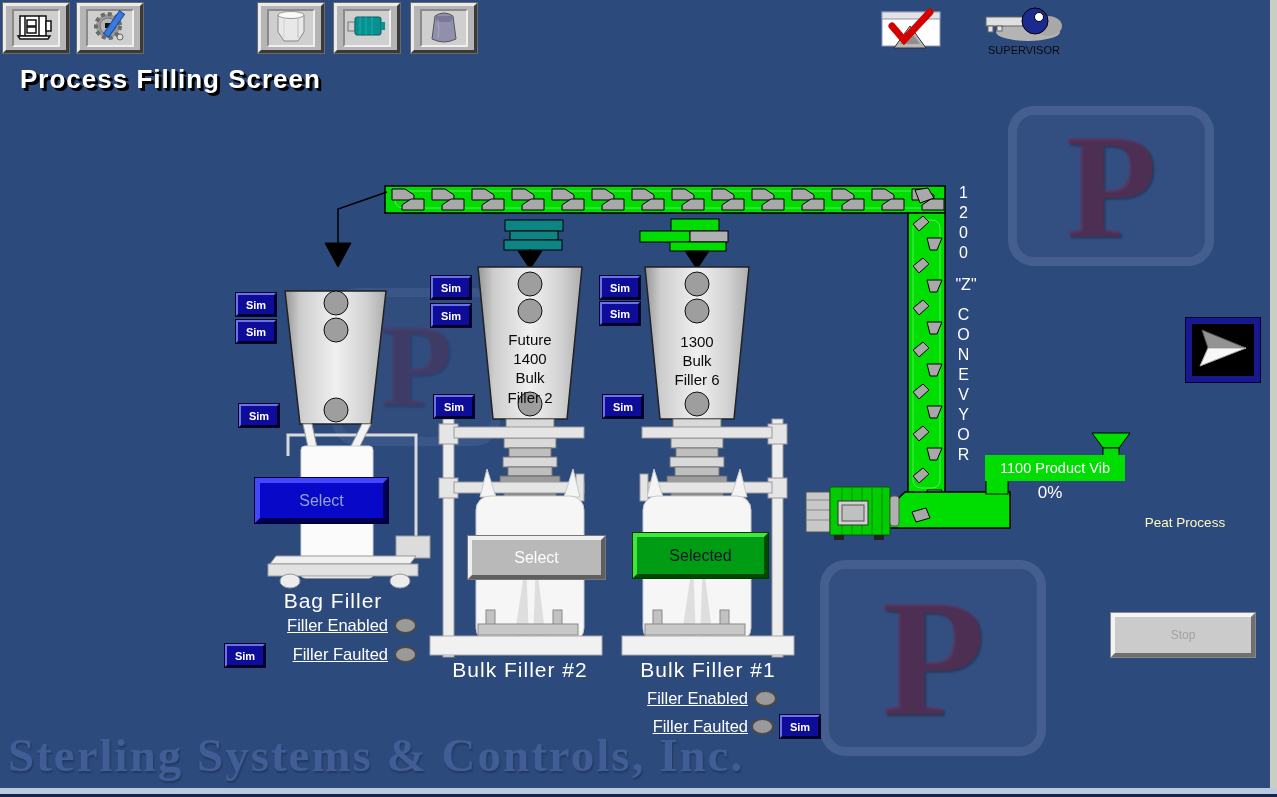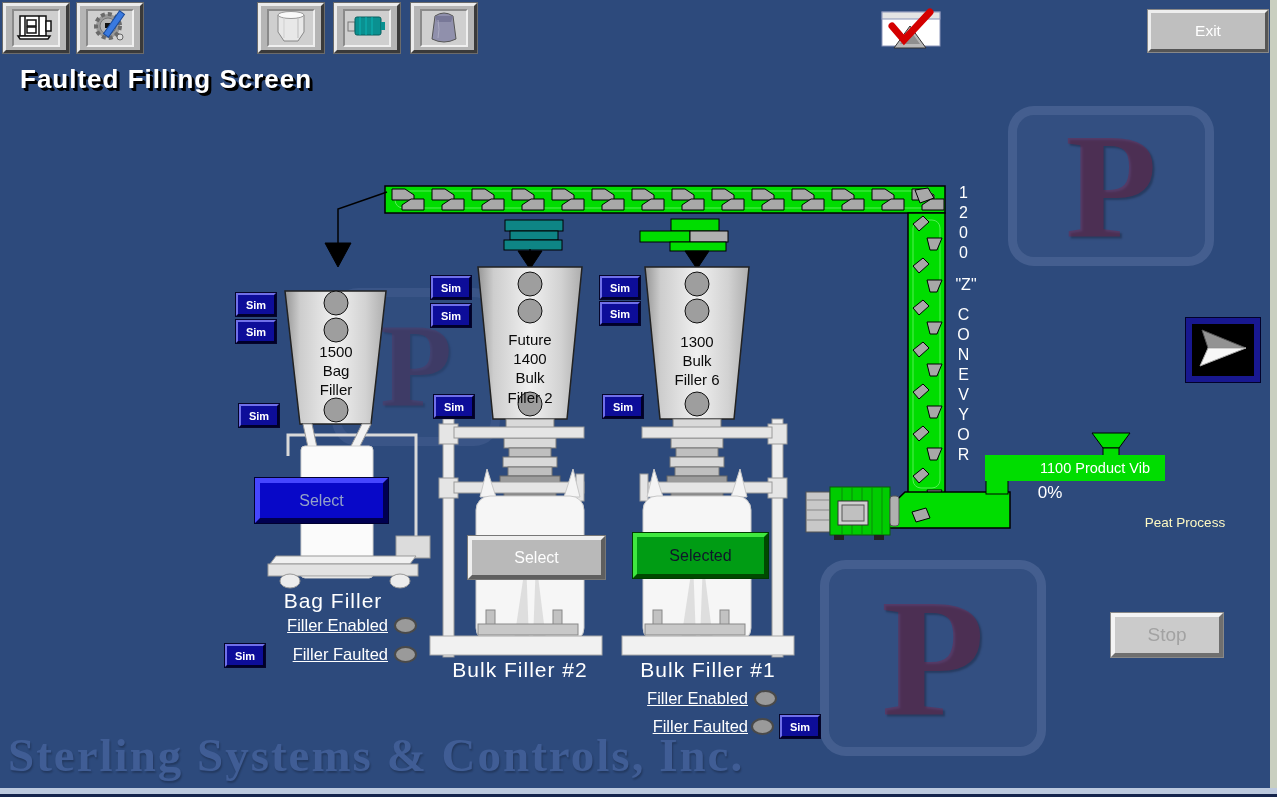--- a/index.html
+++ b/index.html
@@ -36,21 +36,21 @@
   
   .title{color:#fff;font-size:26px;font-weight:bold;letter-spacing:1px;
     text-shadow:2px 2px 0 #000,3px 3px 0 #000;z-index:3;}
   .hopper-label{color:#0a0a0a;font-size:15px;line-height:1.28;text-align:center;z-index:3;}
   .wname{color:#fff;font-size:21px;text-align:center;z-index:3;}
   .rlabel{color:#fff;font-size:16.5px;text-align:right;z-index:3;text-decoration:underline;}
   .vtext{writing-mode:vertical-lr;text-orientation:upright;color:#fff;font-size:16px;
     letter-spacing:3px;z-index:3;line-height:20px;}
   .ind{background:#9a9a9a;border:2px solid #4a4a4a;border-radius:50%;box-sizing:border-box;z-index:3;}
   .vib{background:#00dd00;color:#fff;font-size:14.5px;display:flex;align-items:center;
-    justify-content:center;z-index:3;cursor:pointer;padding-left:40px;}
+    justify-content:center;z-index:3;cursor:pointer;}
   
   .pmark{border:9px solid rgba(115,135,180,.28);border-radius:26px;background:rgba(95,115,165,.13);
     display:flex;align-items:center;justify-content:center;
     font-family:"Liberation Serif",serif;font-weight:bold;color:rgba(135,30,65,.40);
     text-shadow:2px 2px 2px rgba(0,0,0,.25);z-index:1;}
   .wm-text{font-family:"Liberation Serif",serif;font-weight:bold;font-size:47px;
     color:#45629c;opacity:.8;letter-spacing:2px;white-space:nowrap;
     text-shadow:1px 2px 2px rgba(0,0,0,.3);z-index:1;}
   .navbtn{background:#000;border:6px solid #181890;box-shadow:0 0 0 1px #02022a;
     box-sizing:border-box;cursor:pointer;z-index:4;display:flex;align-items:center;justify-content:center;}
@@ -286,47 +286,54 @@
   <div class="abs" style="left:880px;top:8px;width:66px;height:46px;cursor:pointer;z-index:3;">
     <span>
       <svg width="66" height="46">
         <rect x="2" y="4" width="58" height="34" fill="#fff" stroke="#8a94b8"></rect>
         <rect x="2" y="4" width="58" height="7" fill="#e4e4e4" stroke="#8a94b8"></rect>
         <polygon points="30,18 46,40 14,40" fill="#b8b8b8" stroke="#333"></polygon>
         <polygon points="30,22 40,36 20,36" fill="#8f8f8f"></polygon>
         <path d="M12,18 L24,32 L50,4" fill="none" stroke="#d40000" stroke-width="7" stroke-linecap="round"></path>
       </svg></span>
   </div>
-  <div class="abs bigbtn btn-exit" style="left:1148px;top:10px;width:120px;height:42px;">Exit</div>
-
-  <div class="abs title" style="left:20px;top:64px;">Faulted Filling Screen</div>
+  <div class="abs" style="left:982px;top:4px;width:84px;height:52px;cursor:pointer;z-index:3;text-align:center;">
+    <span>
+      <svg width="84" height="38">
+        <ellipse cx="46" cy="28" rx="32" ry="9" fill="#b4b4b4"></ellipse>
+        <ellipse cx="66" cy="22" rx="14" ry="10" fill="#a8a8a8"></ellipse>
+        <rect x="4" y="13" width="40" height="9" fill="#e0e0e0" stroke="#666"></rect>
+        <rect x="6" y="22" width="5" height="6" fill="#e0e0e0" stroke="#666"></rect>
+        <rect x="15" y="22" width="5" height="5" fill="#e0e0e0" stroke="#666"></rect>
+        <circle cx="53" cy="17" r="13" fill="#1b2a8e" stroke="#000"></circle>
+        <circle cx="57" cy="13" r="4.5" fill="#fff" stroke="#000"></circle>
+      </svg></span>
+    <div style="color:#0a0a0a;font-size:11px;margin-top:-2px;">SUPERVISOR</div>
+  </div>
+
+  <div class="abs title" style="left:20px;top:64px;">Process Filling Screen</div>
 
   <div class="abs vtext" style="left:953px;top:184px;">1200</div>
   <div class="abs" style="left:944px;top:276px;width:44px;text-align:center;color:#fff;font-size:16px;z-index:3;">"Z"</div>
   <div class="abs vtext" style="left:953px;top:306px;">CONEVYOR</div>
   <div class="abs vib" style="left:985px;top:455px;width:140px;height:26px;">1100 Product Vib</div>
   <div class="abs" style="left:1010px;top:483px;width:80px;text-align:center;color:#fff;font-size:17px;z-index:3;">0%</div>
 
   <div class="abs sim" style="left:236px;top:293px;">Sim</div>
   <div class="abs sim" style="left:236px;top:320px;">Sim</div>
   <div class="abs sim" style="left:239px;top:404px;">Sim</div>
   <div class="abs sim" style="left:431px;top:276px;">Sim</div>
   <div class="abs sim" style="left:431px;top:304px;">Sim</div>
   <div class="abs sim" style="left:434px;top:395px;">Sim</div>
   <div class="abs sim" style="left:600px;top:276px;">Sim</div>
   <div class="abs sim" style="left:600px;top:302px;">Sim</div>
   <div class="abs sim" style="left:603px;top:395px;">Sim</div>
   <div class="abs sim" style="left:225px;top:644px;">Sim</div>
   <div class="abs sim" style="left:780px;top:715px;">Sim</div>
 
-  <div class="abs hopper-label" style="left:296px;top:342px;width:80px;">
-    <div>1500</div>
-      <div>Bag</div>
-      <div>Filler</div>
-  </div>
   <div class="abs hopper-label" style="left:490px;top:330px;width:80px;">
     <div>Future</div>
       <div>1400</div>
     <div>Bulk</div>
       <div>Filler 2</div>
   </div>
   <div class="abs hopper-label" style="left:657px;top:332px;width:80px;">
     <div>1300</div>
       <div>Bulk</div>
       <div>Filler 6</div>
@@ -350,18 +357,18 @@
   <div class="abs ind" style="left:751px;top:718px;width:23px;height:17px;"></div>
 
   <div class="abs navbtn" style="left:1186px;top:318px;width:74px;height:64px;">
     <span>
       <svg width="62" height="52">
         <polygon points="10,8 54,26 16,26" fill="#939393" stroke="#555"></polygon>
         <polygon points="16,26 54,26 8,44" fill="#f8f8f8" stroke="#aaa"></polygon>
       </svg></span>
   </div>
   <div class="abs" style="left:1125px;top:515px;width:120px;text-align:center;color:#fef9c3;font-size:13.5px;z-index:3;">Peat Process</div>
-  <div class="abs bigbtn btn-stop" style="left:1111px;top:613px;width:112px;height:44px;font-size:19px;">Stop</div>
+  <div class="abs bigbtn btn-stop" style="left:1111px;top:613px;width:144px;height:44px;font-size:12px;">Stop</div>
 
   <div class="abs" style="left:1270px;top:0;width:7px;height:797px;background:#c9cfc0;z-index:5;"></div>
   <div class="abs" style="left:0;top:788px;width:1277px;height:6px;background:#bcc9de;z-index:5;"></div>
   <div class="abs" style="left:0;top:794px;width:1277px;height:3px;background:#16254c;z-index:5;"></div>
 </div>
 
 </body></html>

